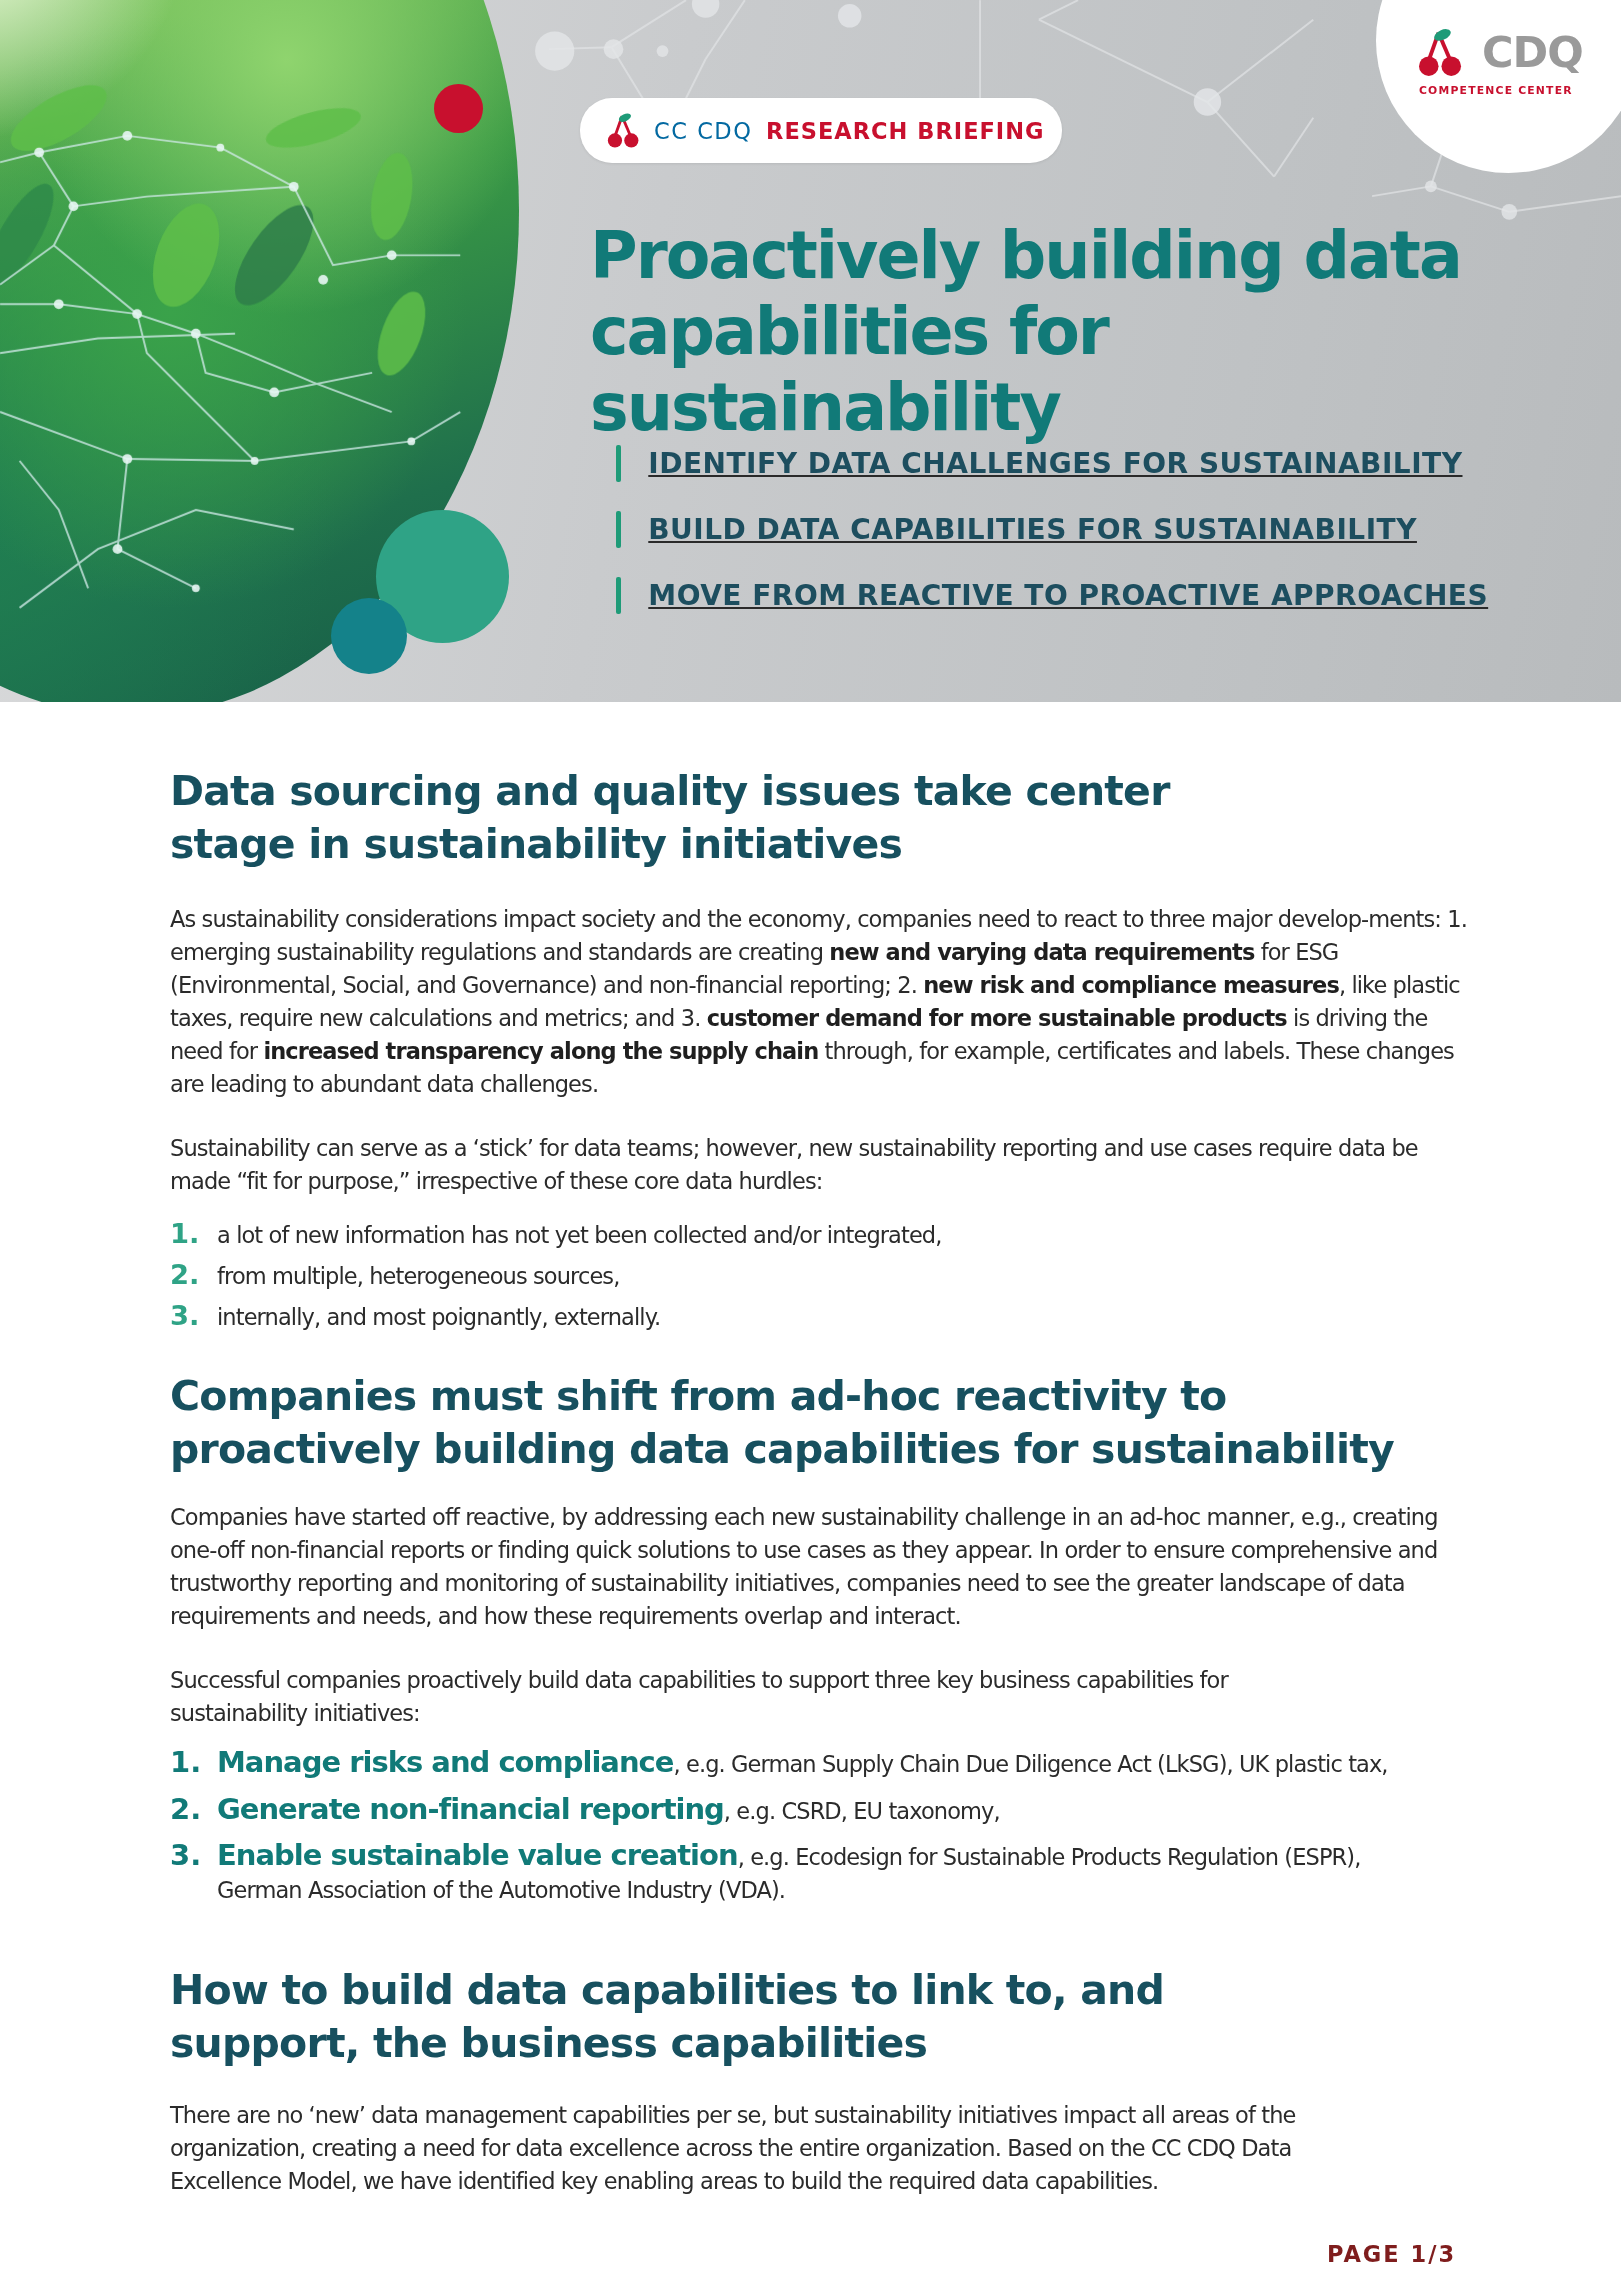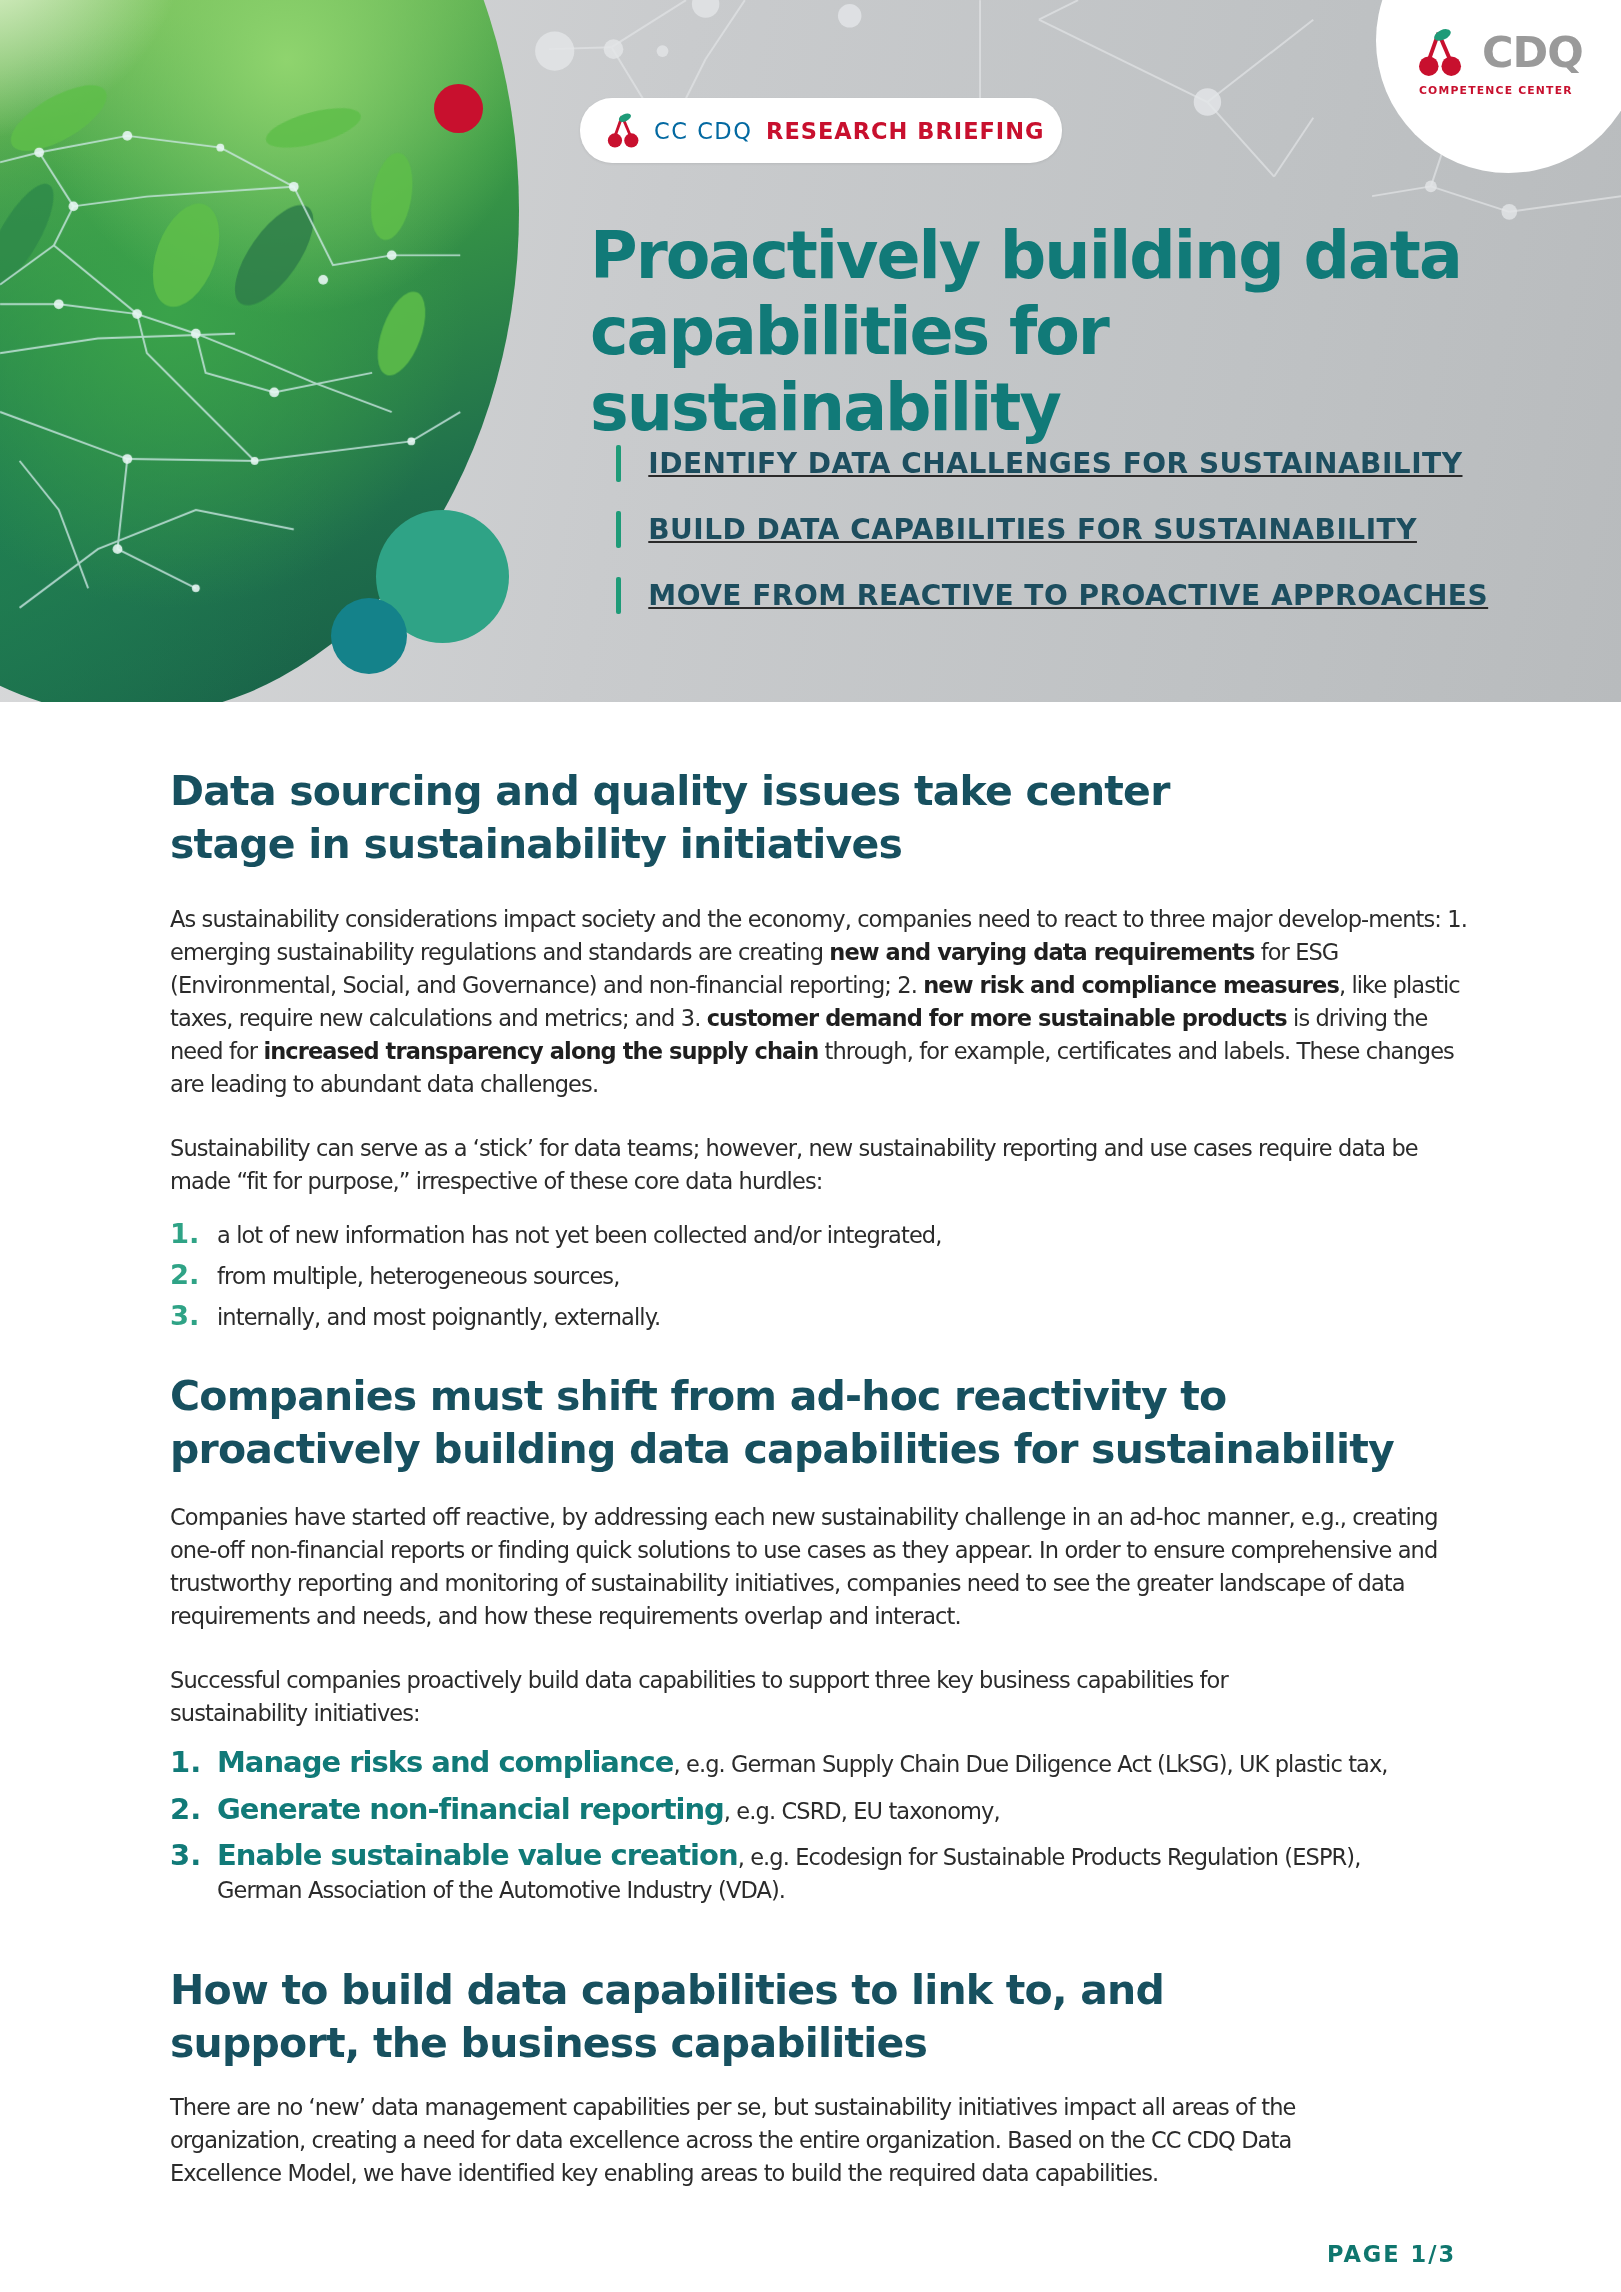--- a/index.html
+++ b/index.html
@@ -70,21 +70,21 @@
   ol.plain { list-style: none; }
   ol.plain li { display: flex; align-items: baseline; font-family: "DejaVu Sans", sans-serif; font-size: 22.5px; line-height: 40px; color: #2b2b2b; letter-spacing: -0.9px; }
   ol.plain li .num { width: 47px; padding-left: 47px; box-sizing: content-box; font-weight: bold; font-size: 27.4px; color: #2fa386; letter-spacing: 0; }
   ol.cap { list-style: none; }
   ol.cap li { display: flex; align-items: baseline; font-family: "DejaVu Sans", sans-serif; font-size: 22.5px; line-height: 33px; color: #2b2b2b; letter-spacing: -0.9px; margin-bottom: 11.8px; }
   ol.cap li .num { width: 47px; padding-left: 47px; box-sizing: content-box; flex: none; font-weight: bold; font-size: 29px; color: #117a78; letter-spacing: 0; }
   ol.cap li .cap-title { font-weight: bold; font-size: 29px; color: #117a78; letter-spacing: -1px; }
 
   .page-no {
     position: absolute; left: 1327px; top: 2241px;
-    font-family: "DejaVu Sans", sans-serif; font-weight: bold; font-size: 22.5px; color: #0f766e; letter-spacing: 2px;
+    font-family: "DejaVu Sans", sans-serif; font-weight: bold; font-size: 22.5px; color: #7f1d1d; letter-spacing: 2px;
   }
 </style>
 </head>
 <body>
 
 <div class="hero">
   <svg class="hero-net" width="1621" height="702" viewBox="0 0 1654 716">
     <g stroke="#e2e4e6" stroke-width="2" fill="none" opacity="0.7">
       <line x1="560" y1="50" x2="624" y2="48"></line>
       <line x1="624" y1="48" x2="700" y2="0"></line>
@@ -249,18 +249,18 @@
         </li>
       <li>
           <span class="num">3.</span>
           <span style="width:1157px; display:inline-block;"><span class="cap-title">Enable sustainable value creation</span><span>, e.g. Ecodesign for Sustainable Products Regulation (ESPR), German Association of the Automotive Industry (VDA).</span></span>
         </li>
     </ol>
   </section>
 
   <section style="margin-top:57px;">
     <h2 class="sec" style="width:1137px;">How to build data capabilities to link to, and support, the business capabilities</h2>
-    <p class="body" style="margin-top:21px; width:1235px;">There are no ‘new’ data management capabilities per se, but sustainability initiatives impact all areas of the organization, creating a need for data excellence across the entire organization. Based on the CC CDQ Data Excellence Model, we have identified key enabling areas to build the required data capabilities.</p>
+    <p class="body" style="margin-top:29px; width:1235px;">There are no ‘new’ data management capabilities per se, but sustainability initiatives impact all areas of the organization, creating a need for data excellence across the entire organization. Based on the CC CDQ Data Excellence Model, we have identified key enabling areas to build the required data capabilities.</p>
   </section>
 </div>
 
 <div class="page-no">PAGE  1/3</div>
 
 
 </body></html>

